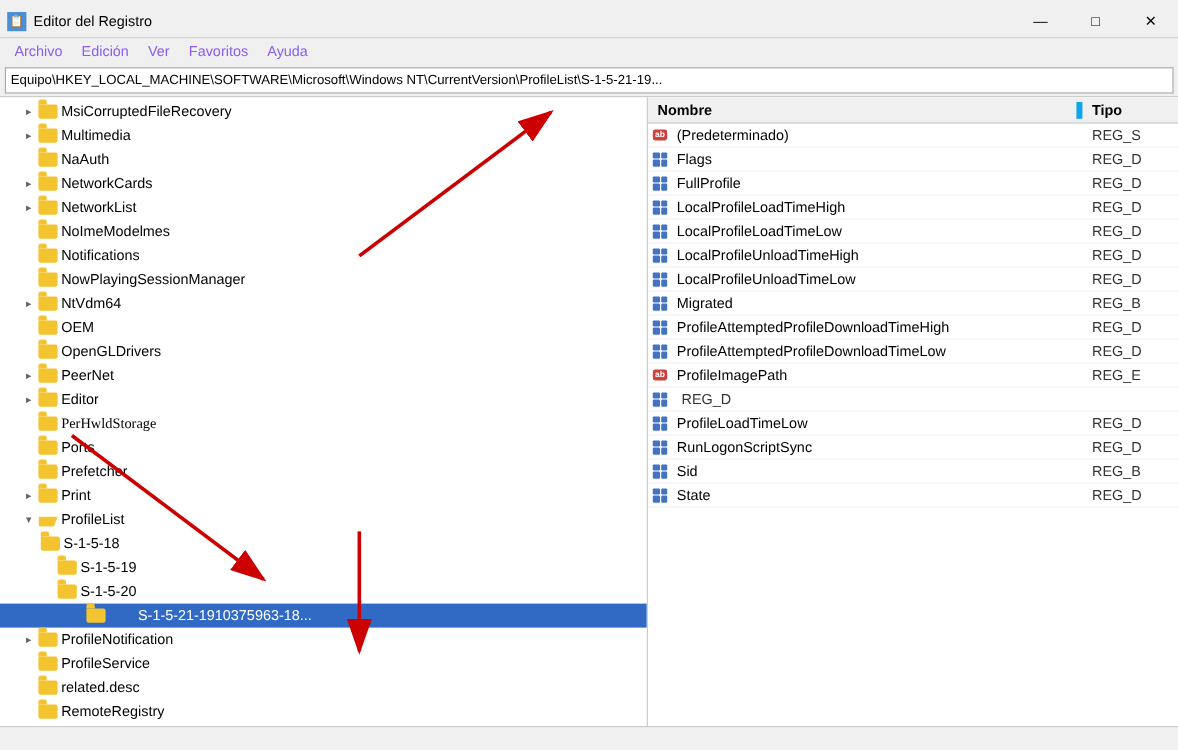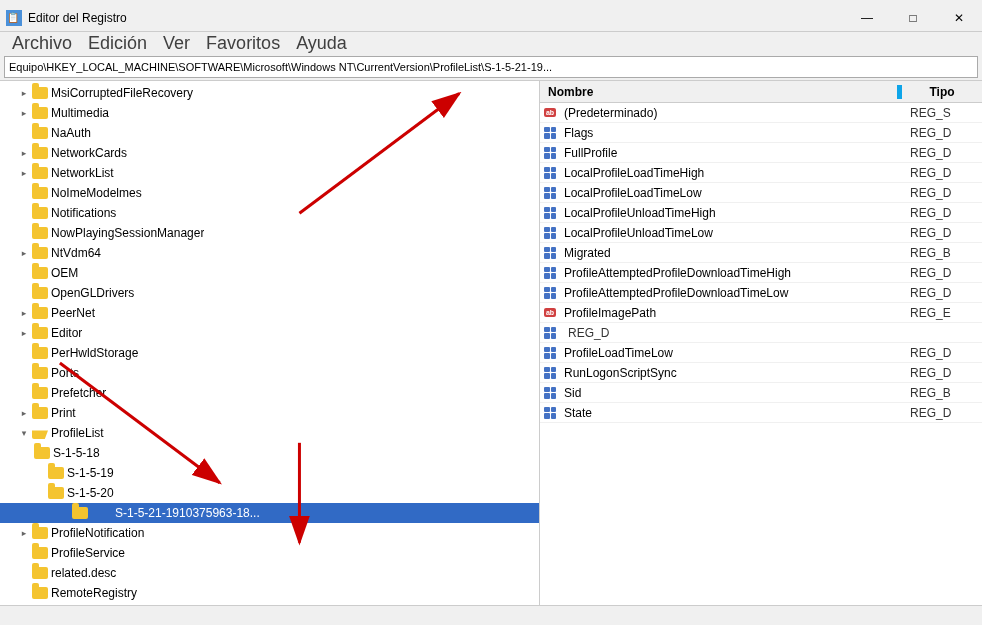--- a/index.html
+++ b/index.html
@@ -59,22 +59,22 @@
     .menu-bar {
       display: flex;
       align-items: center;
       padding: 2px 4px;
       height: 22px;
       background: #f0f0f0;
     }
     .menu-item {
       padding: 2px 8px;
       cursor: pointer;
-      font-size: 18px;
-      color: #404040;
+      font-size: 12px;
+      color: #8b5cf6;
     }
 
     
     .address-bar {
       display: flex;
       align-items: center;
       background: #fff;
       border: 1px solid #aaa;
       margin: 2px 4px;
       height: 22px;
@@ -195,21 +195,20 @@
       padding: 0 8px;
       font-size: 12px;
       font-weight: 600;
       border-right: 5px solid #0ea5e9;
     }
     .right-col-type {
       width: 80px;
       padding: 0 8px;
       font-size: 12px;
       font-weight: 600;
-      text-align: center;
     }
 
     .right-scroll {
       flex: 1;
       overflow-y: auto;
     }
 
     .reg-row {
       display: flex;
       align-items: center;
@@ -411,21 +410,21 @@
           </span>
           <span class="tree-label">PeerNet</span>
         </div>
         <div class="tree-item" style="padding-left: 16px;">
           <span class="expand-btn">▸</span>
           <span class="folder-icon">
             <div class="folder-closed"></div>
           </span>
           <span class="tree-label">Editor</span>
         </div>
-        <div class="tree-item" style="padding-left: 16px;">
+        <div class="tree-item" style="padding-left: 16px; font-family: Liberation Serif, serif;">
           <span class="expand-btn"></span>
           <span class="folder-icon">
             <div class="folder-closed"></div>
           </span>
           <span class="tree-label">PerHwldStorage</span>
         </div>
         <div class="tree-item" style="padding-left: 16px;">
           <span class="expand-btn"></span>
           <span class="folder-icon">
             <div class="folder-closed"></div>

